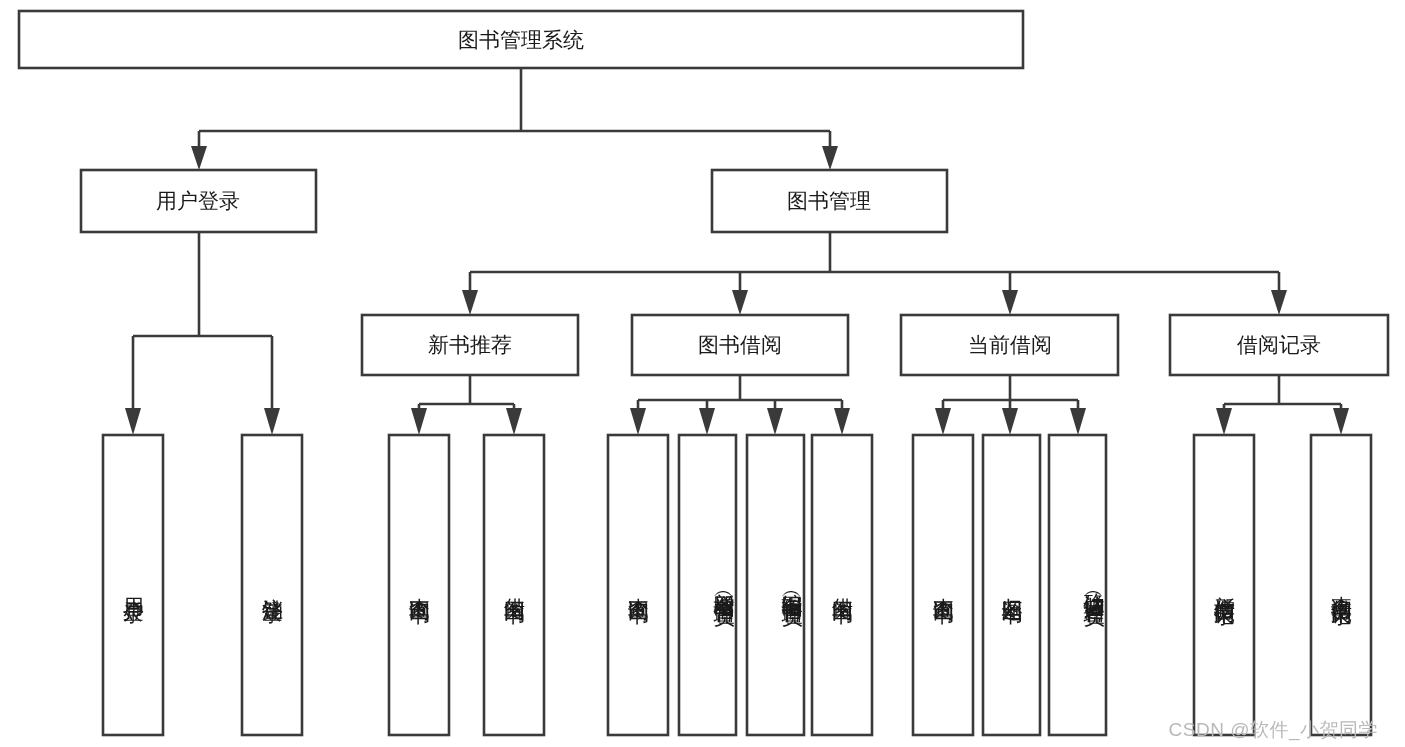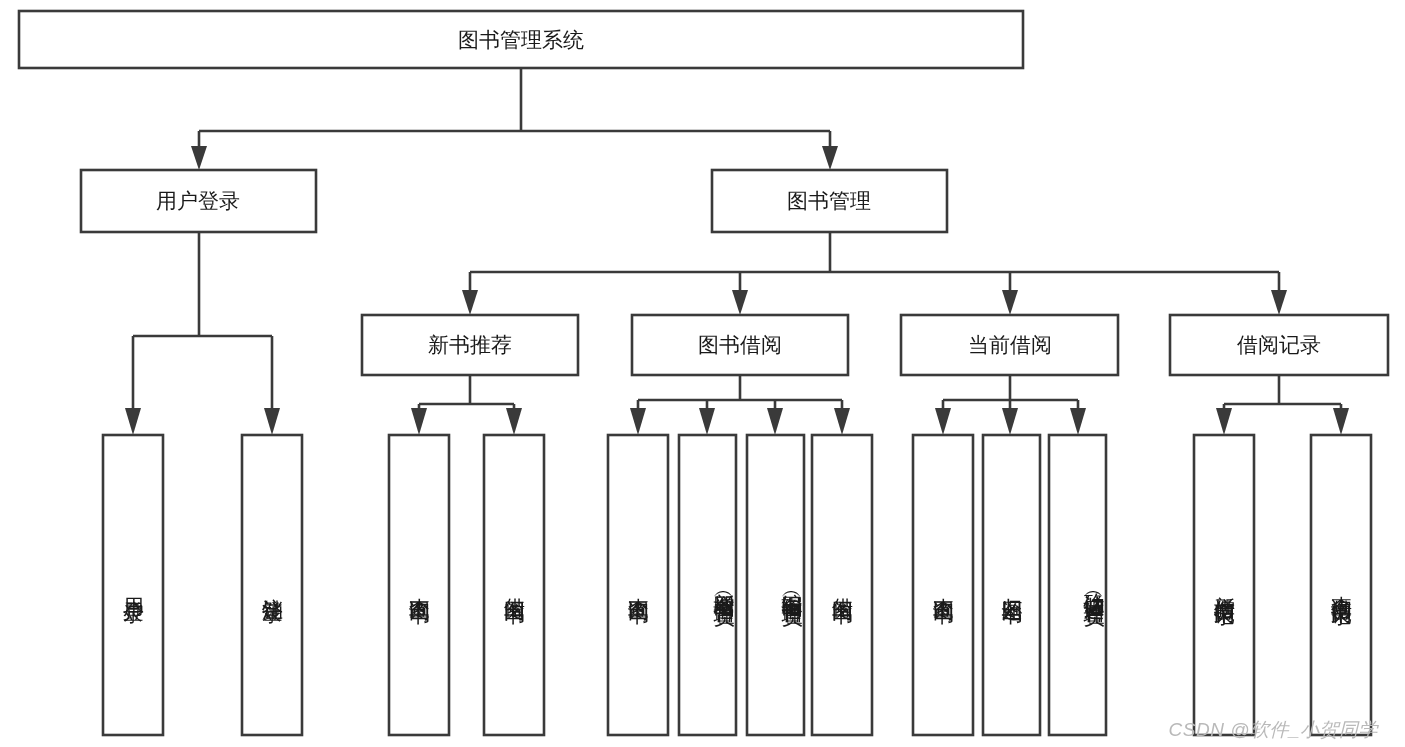--- a/index.html
+++ b/index.html
@@ -66,21 +66,20 @@
   }
   .watermark {
     position: absolute;
     right: 8px;
     bottom: 4px;
     font-family: "Liberation Sans", "DejaVu Sans", sans-serif;
     font-size: 19px;
     color: #b9b9b9;
     white-space: nowrap;
     letter-spacing: 0.5px;
-    font-style: italic;
   }
 </style>
 </head>
 <body>
 
 <div id="diagram-root">
 
   <svg class="diagram-canvas" viewBox="0 0 1405 747">
     <defs></defs>
 

